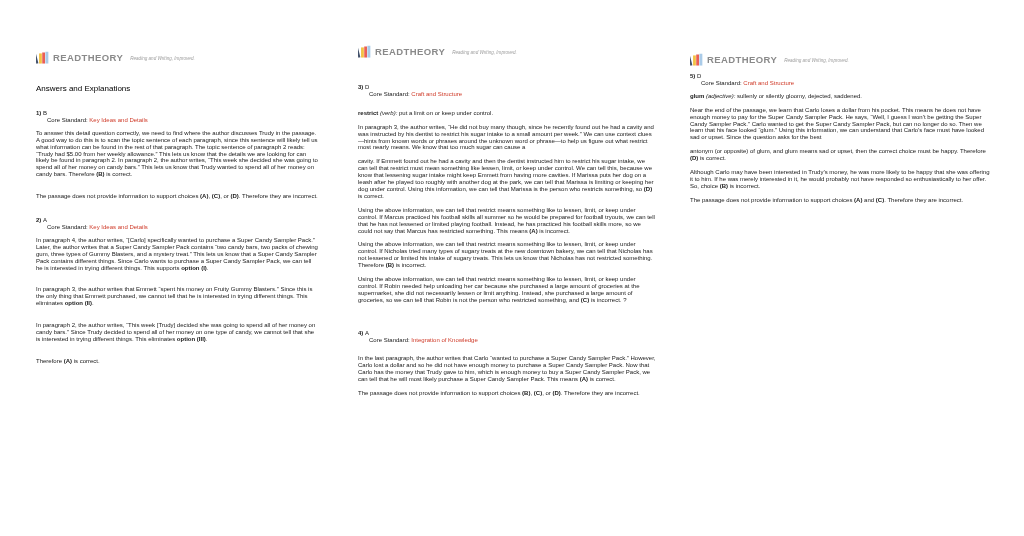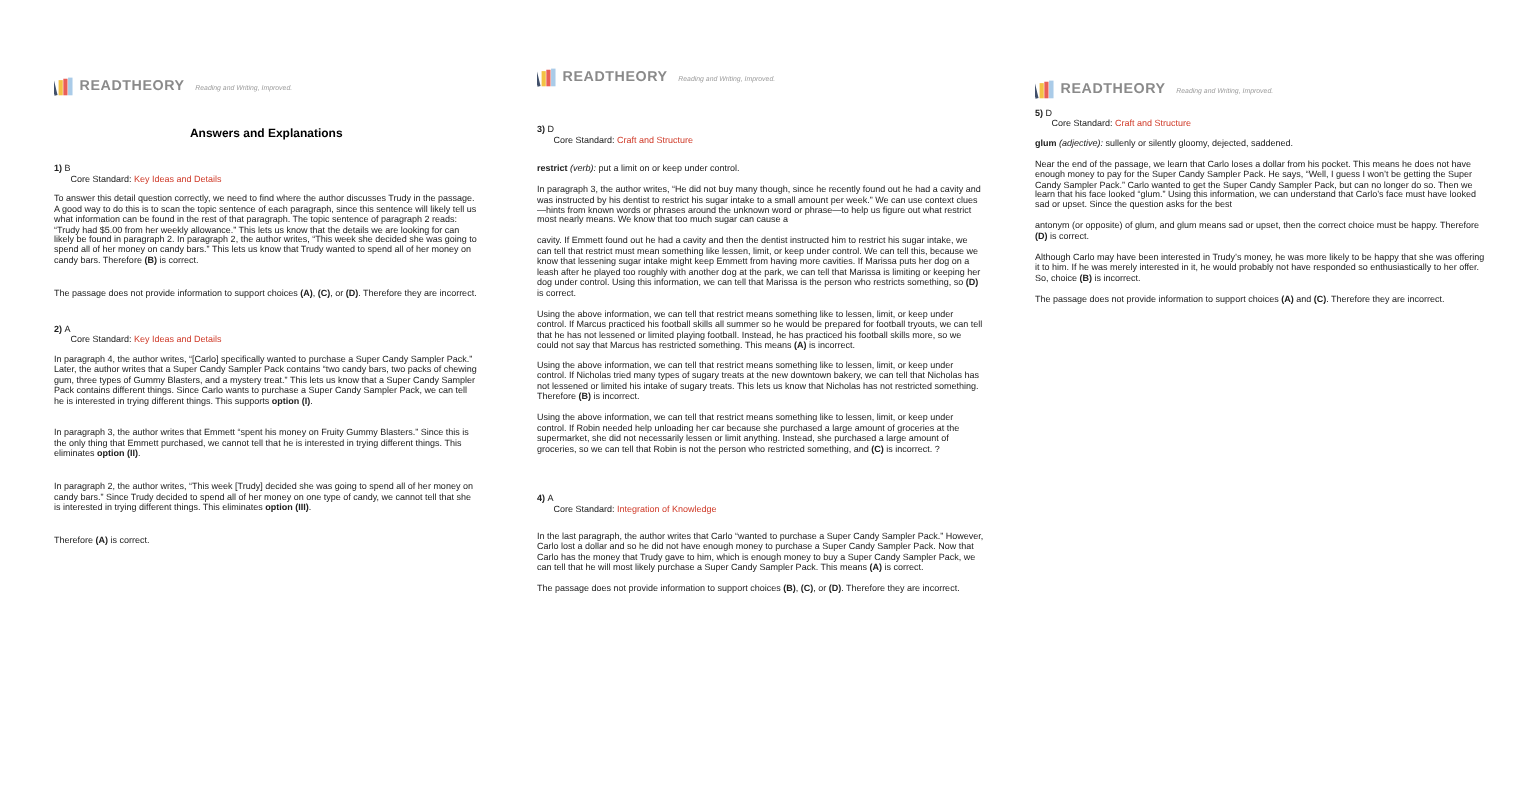--- a/index.html
+++ b/index.html
@@ -22,21 +22,21 @@
   .content{position:absolute;}
   .page1 .content{left:36px;top:50px;width:283px;}
   .page2 .content{left:17px;top:44px;width:298px;}
   .page3 .content{left:8px;top:52px;width:300px;}
 
   .logo{display:flex;align-items:center;height:14px;}
   .logo svg{width:13px;height:13px;flex:0 0 auto;}
   .brand-name{font-size:9.5px;color:var(--logo-gray);letter-spacing:.4px;margin-left:4px;font-weight:bold;}
   .brand-tagline{font-size:4.6px;color:var(--tag-gray);font-style:italic;margin-left:7px;padding-top:2px;}
 
-  .block-title{margin-top:20px;margin-bottom:0;text-align:center;font-weight:bold;font-size:8px;color:#000;}
+  .block-title{margin-top:20px;margin-bottom:0;text-align:left;font-weight:normal;font-size:8px;color:#000;}
 
   .qheader{margin-top:17px;margin-bottom:6px;font-size:6px;line-height:6.9px;}
   .page2 .qheader{margin-top:26px;}
   .page2 .qheader + .para{margin-top:12px;}
   .page3 .qheader{margin-top:7px;margin-bottom:6px;}
   .qline{font-weight:bold;}
   .qline .ans{font-weight:normal;}
   .qstd{padding-left:11px;}
 
   .para{font-size:6px;line-height:6.9px;margin-bottom:15px;white-space:pre-wrap;}

